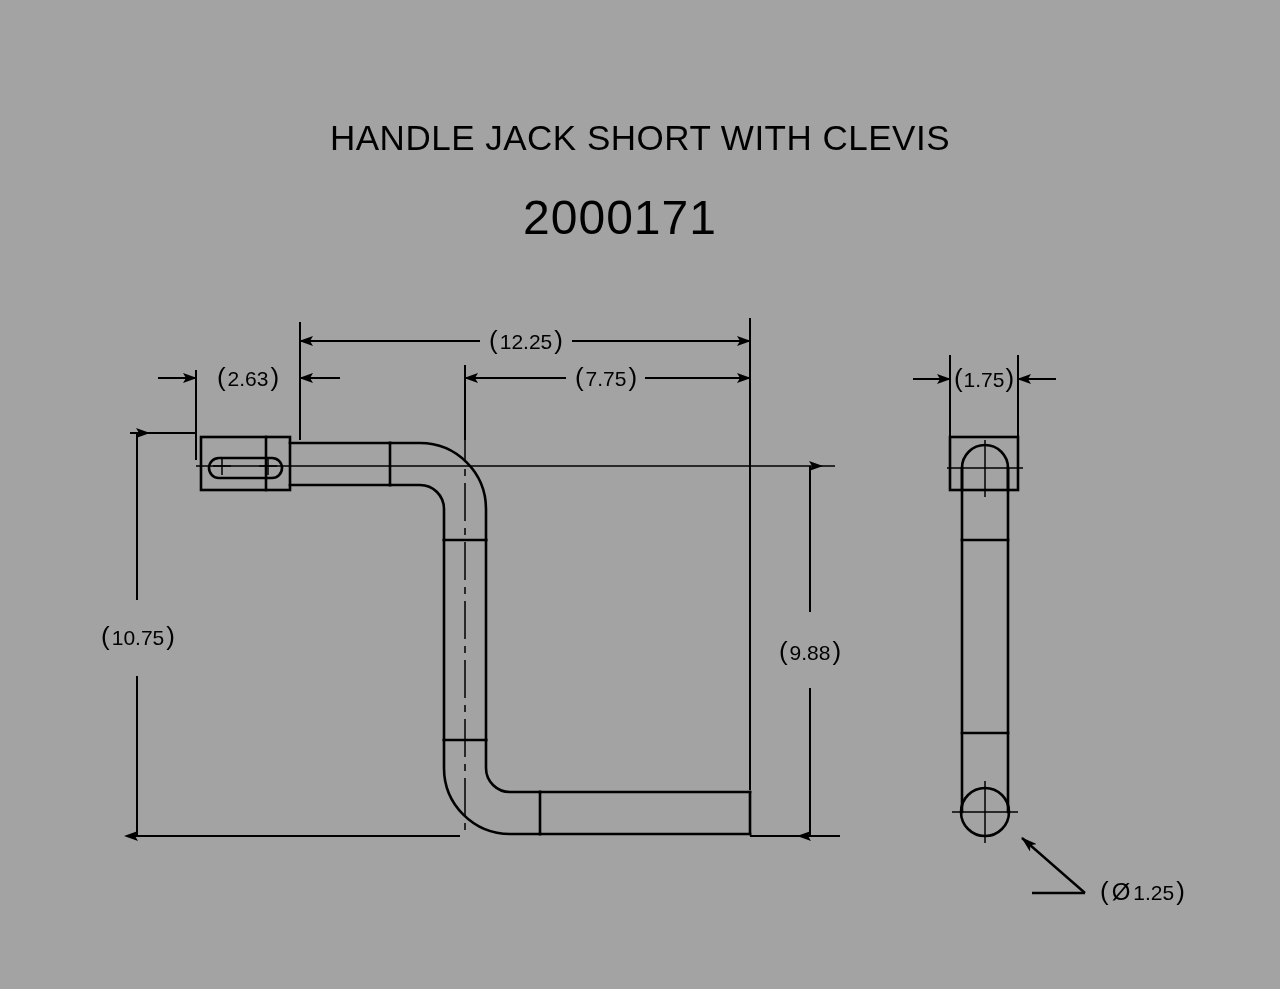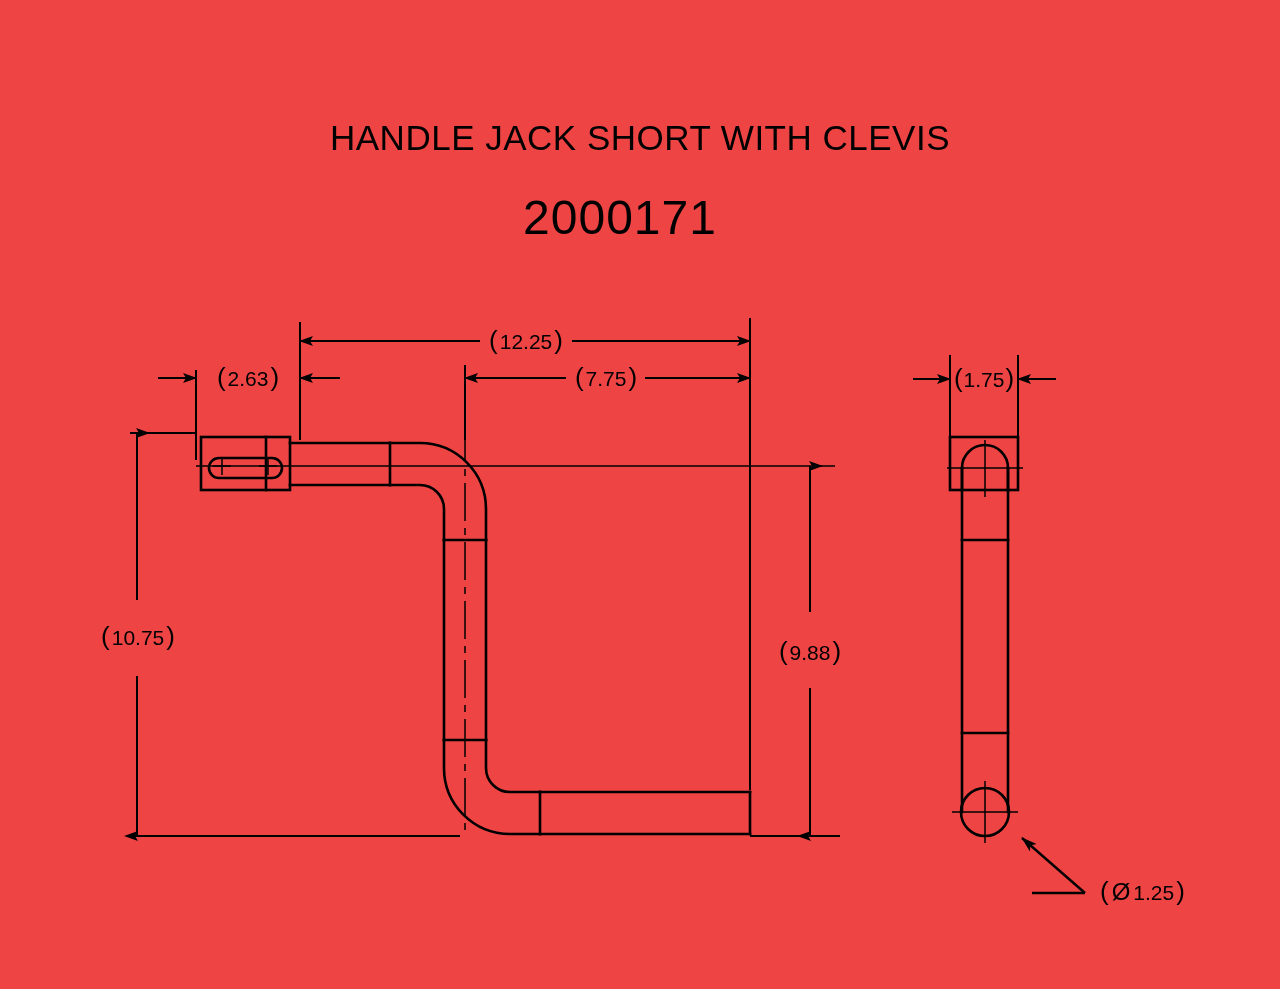--- a/index.html
+++ b/index.html
@@ -11,21 +11,21 @@
     width: 1280px;
     height: 989px;
     font-family: "Liberation Sans", sans-serif;
     color: #000000;
     overflow: hidden;
   }
   #drawing-sheet {
     position: relative;
     width: 1280px;
     height: 989px;
-    background: #ef4444;
+    background: #a3a3a3;
   }
   #drawing-title {
     position: absolute;
     left: 0;
     top: 118px;
     width: 1280px;
     text-align: center;
     font-size: 35px;
     letter-spacing: 0.5px;
     font-weight: 400;

